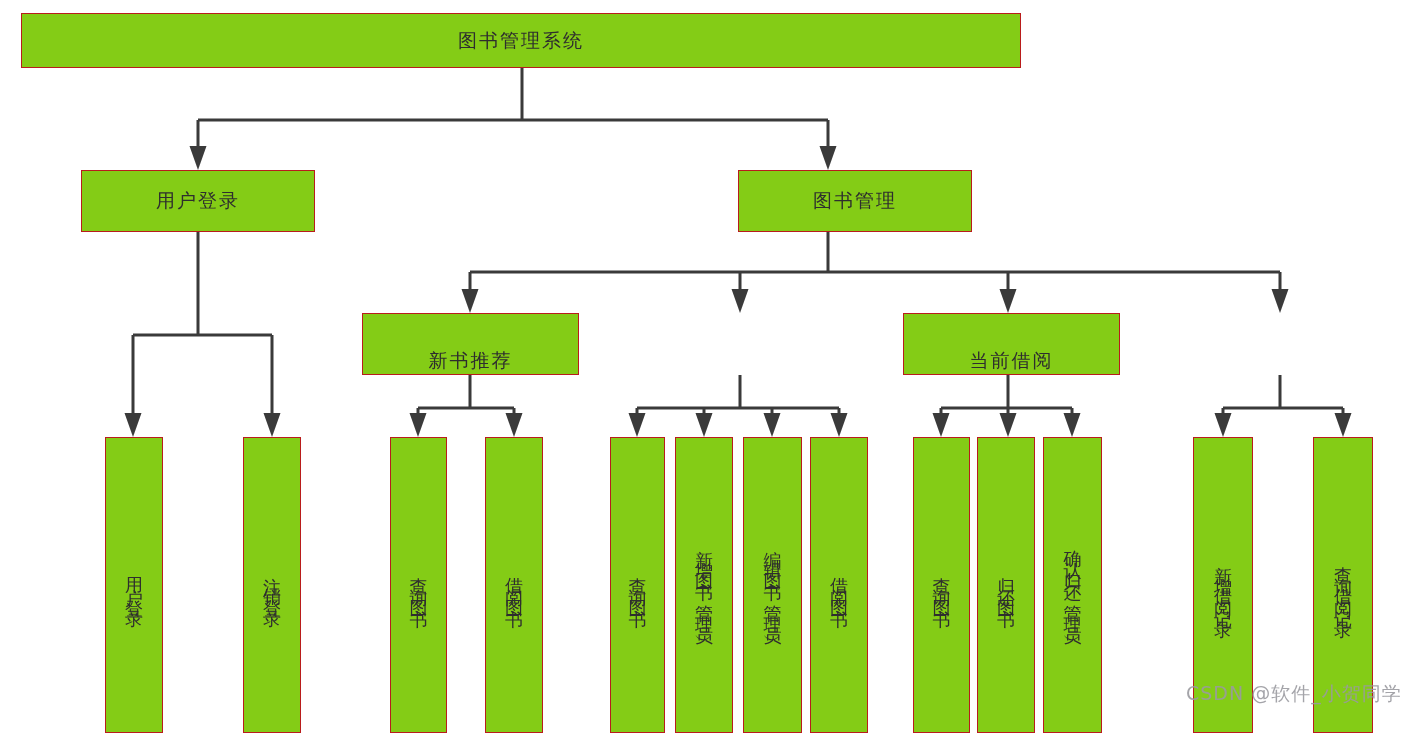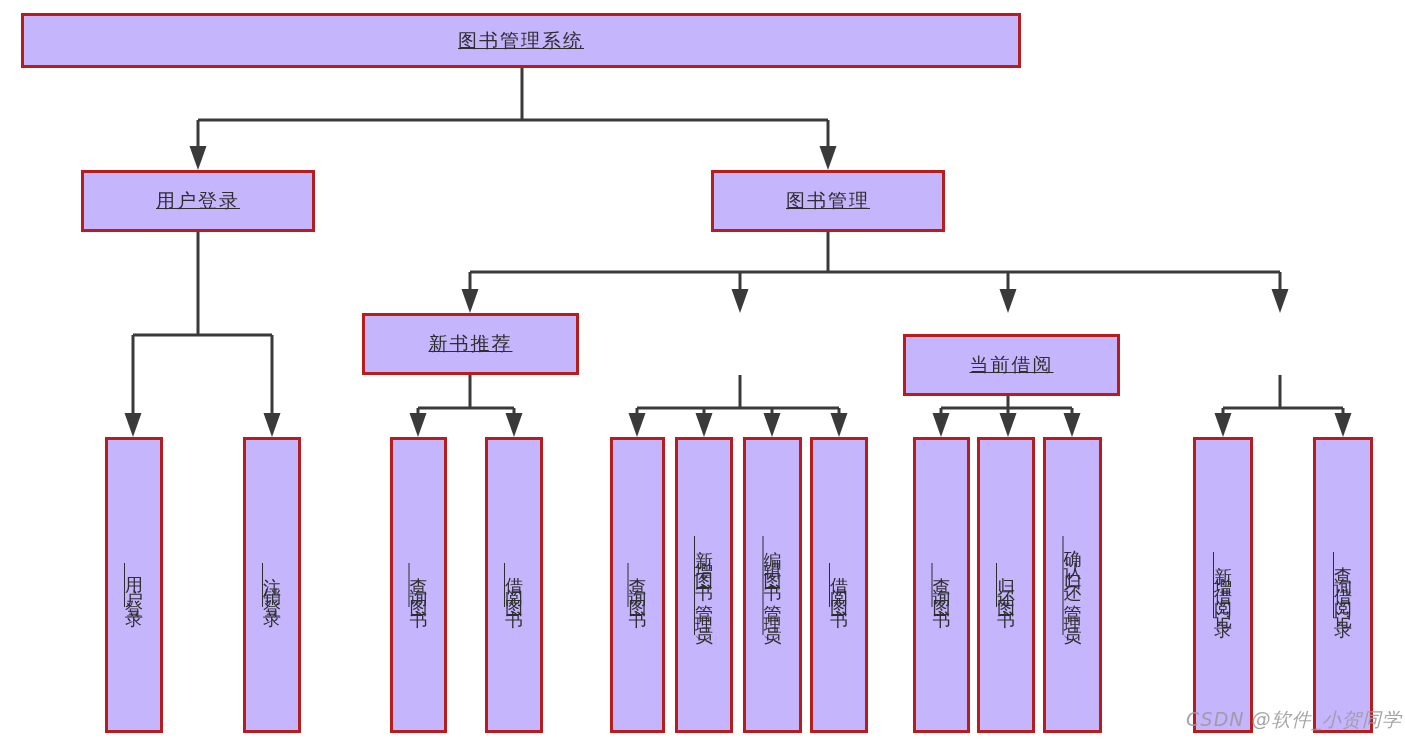--- a/index.html
+++ b/index.html
@@ -13,51 +13,49 @@
   }
   .wires {
     position: absolute;
     left: 0; top: 0;
     width: 1405px; height: 747px;
     pointer-events: none;
   }
   .node {
     position: absolute;
     box-sizing: border-box;
-    border: 3px solid #b91c1c;
-    background: #c4b5fd;
+    border: 1px solid #b91c1c;
+    background: #84cc16;
     display: flex;
     align-items: center;
     justify-content: center;
     color: #2e2e2e;
-    text-decoration: underline;
   }
   .hnode { font-size: 19px; letter-spacing: 2px; }
   .root  { left: 21px;  top: 13px;  width: 1000px; height: 55px; }
   .lvl2  { top: 170px; width: 234px; height: 62px; }
-  .lvl3  { top: 313px; width: 217px; height: 62px; }
+  .lvl3  { top: 313px; width: 217px; height: 62px; align-items: flex-end; }
   .leaf  { top: 437px; height: 296px; }
   .leaf span {
     writing-mode: vertical-rl;
     font-size: 18px;
     letter-spacing: 11px;
     line-height: 1;
     color: #2e2e2e;
     white-space: nowrap;
   }
   .watermark {
     position: absolute;
     left: 1186px;
-    top: 707px;
+    top: 681px;
     font-size: 19px;
     color: rgba(154,154,160,0.9);
     letter-spacing: 1px;
     white-space: nowrap;
     z-index: 5;
-    font-style: italic;
   }
 </style>
 </head>
 <body>
 
 <div class="stage">
 
   <svg class="wires" viewBox="0 0 1405 747" xmlns="http://www.w3.org/2000/svg">
     <g stroke="#3a3a3a" stroke-width="3" fill="none">
 
@@ -98,28 +96,28 @@
     </g>
   </svg>
 
   <div class="node hnode root">
     <span>图书管理系统</span>
   </div>
 
   <div class="node hnode lvl2" style="left:81px;">
     <span>用户登录</span>
   </div>
-  <div class="node hnode lvl2" style="left:711px;">
+  <div class="node hnode lvl2" style="left:738px;">
     <span>图书管理</span>
   </div>
 
   <div class="node hnode lvl3" style="left:362px;">
     <span>新书推荐</span>
   </div>
-  <div class="node hnode lvl3" style="left:903px;margin-top:21px;">
+  <div class="node hnode lvl3" style="left:903px;">
     <span>当前借阅</span>
   </div>
 
   <div class="node leaf" style="left:105px;width:58px;">
     <span>用户登录</span>
   </div>
   <div class="node leaf" style="left:243px;width:58px;">
     <span>注销登录</span>
   </div>
 

